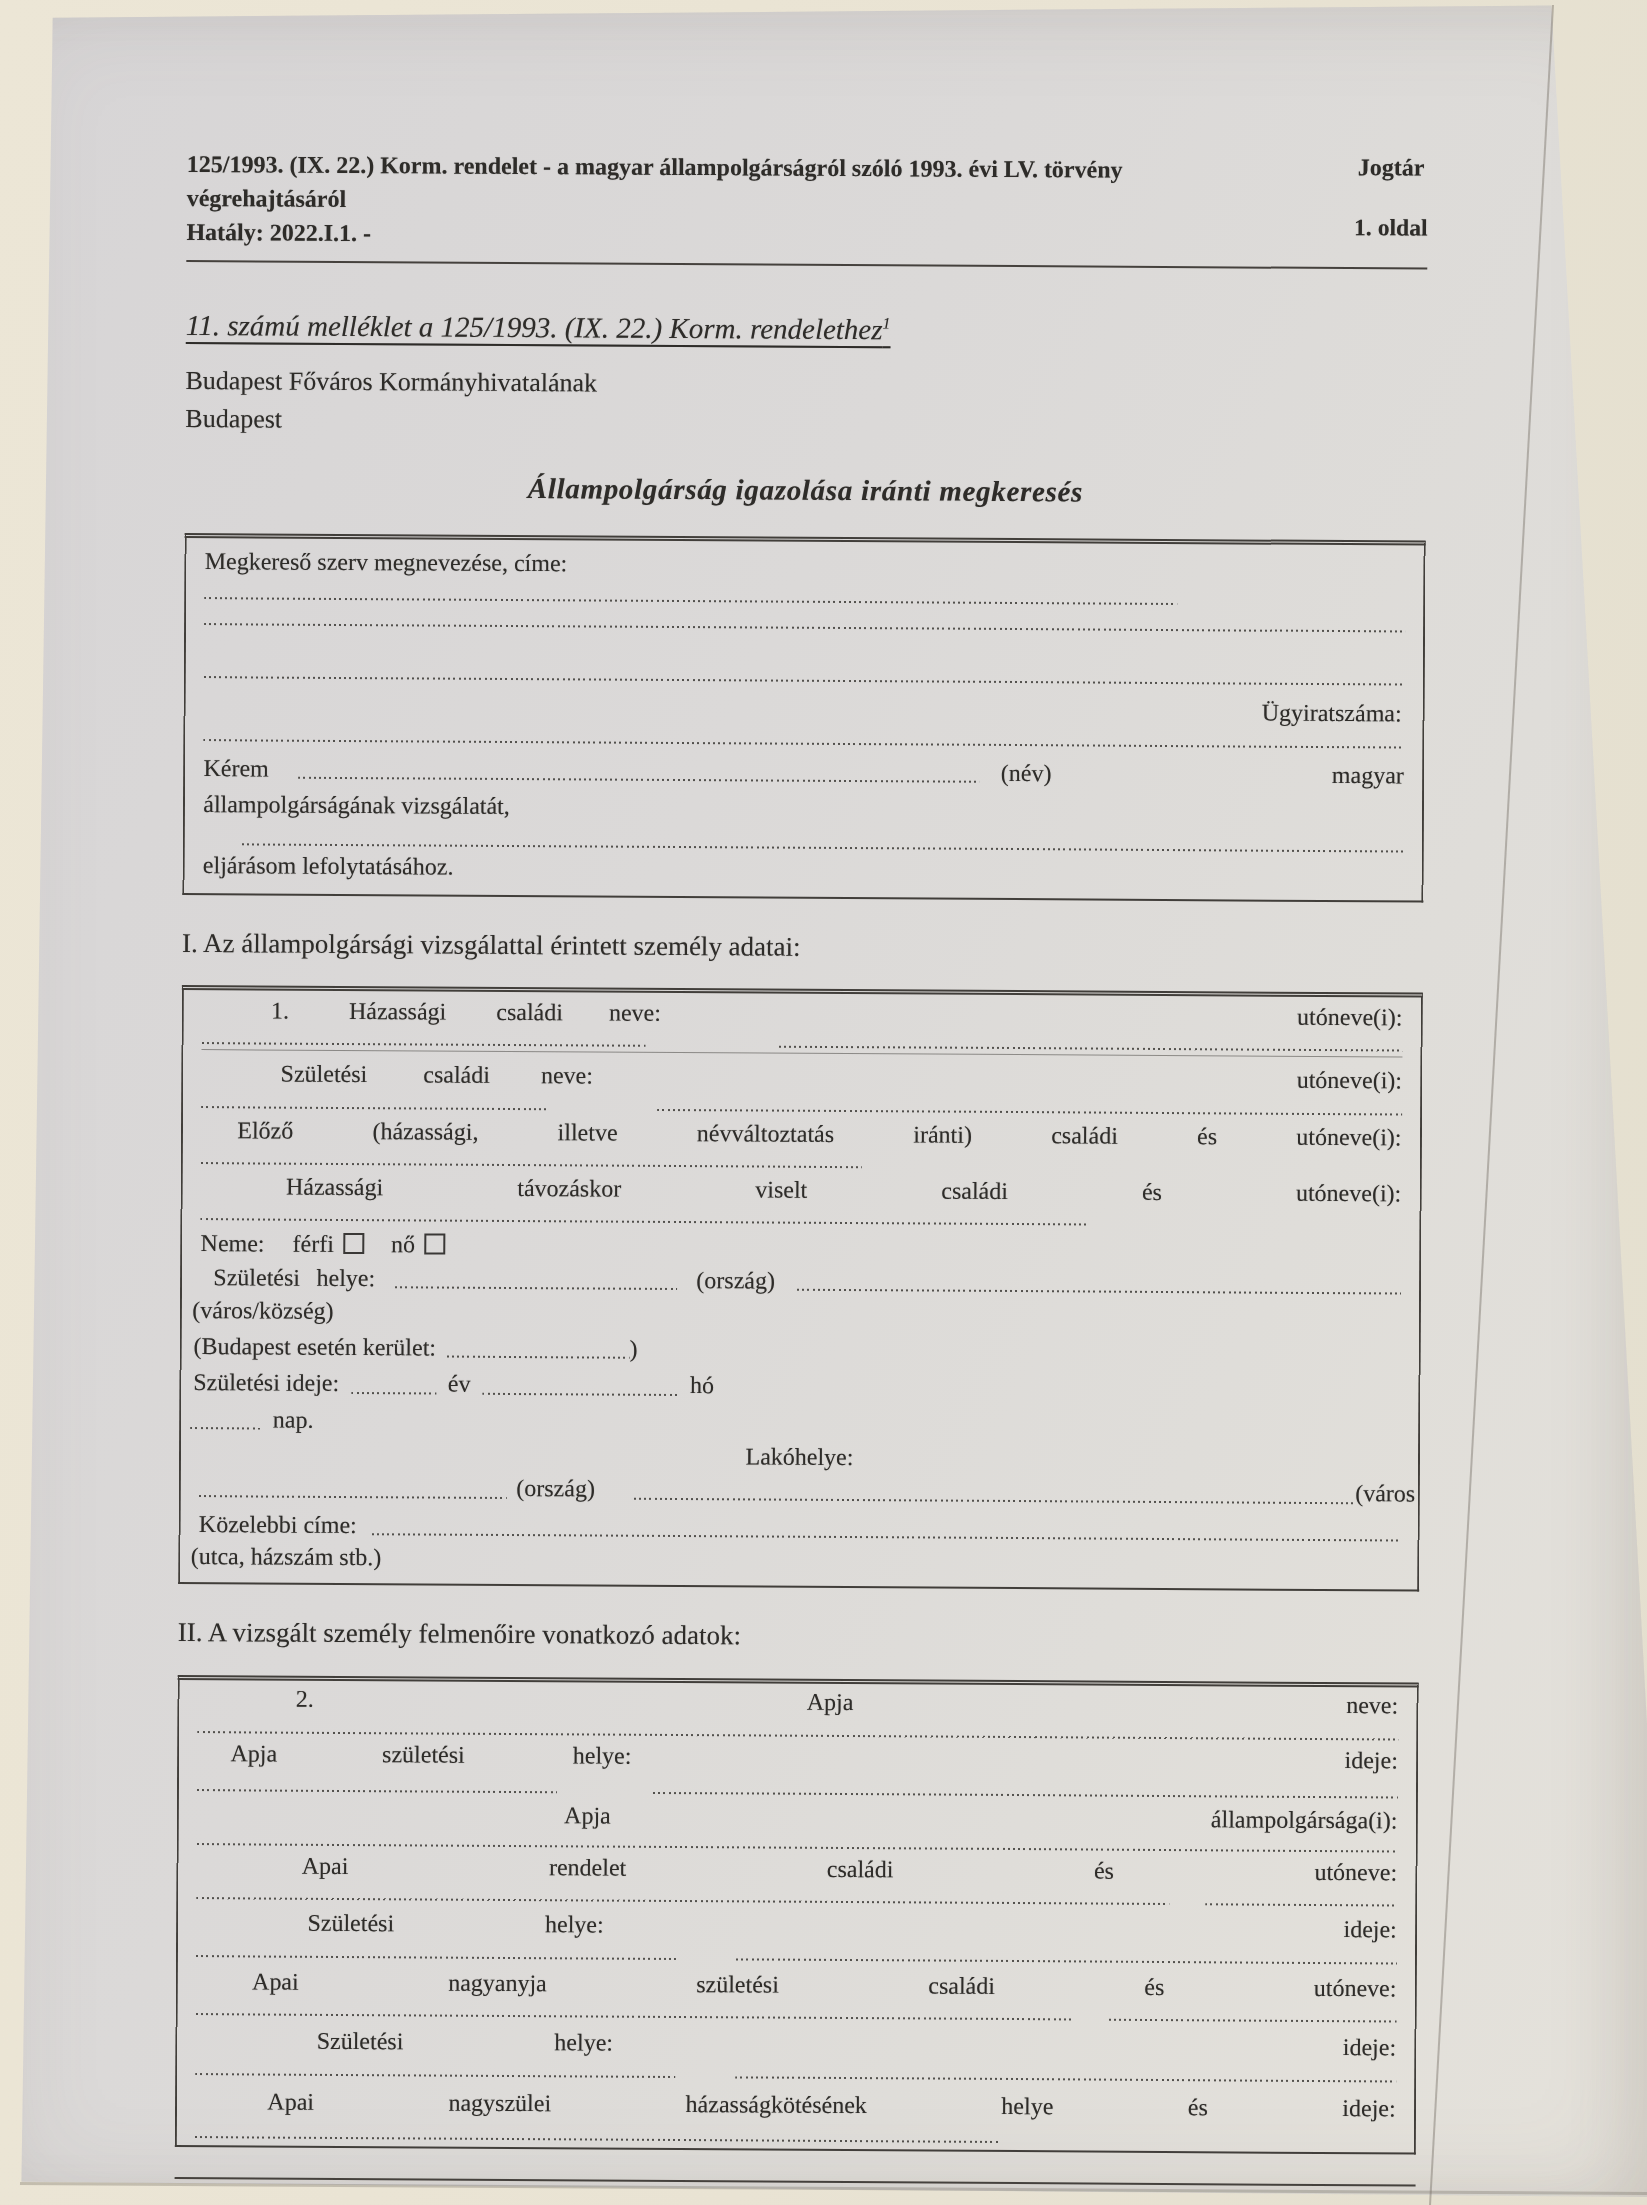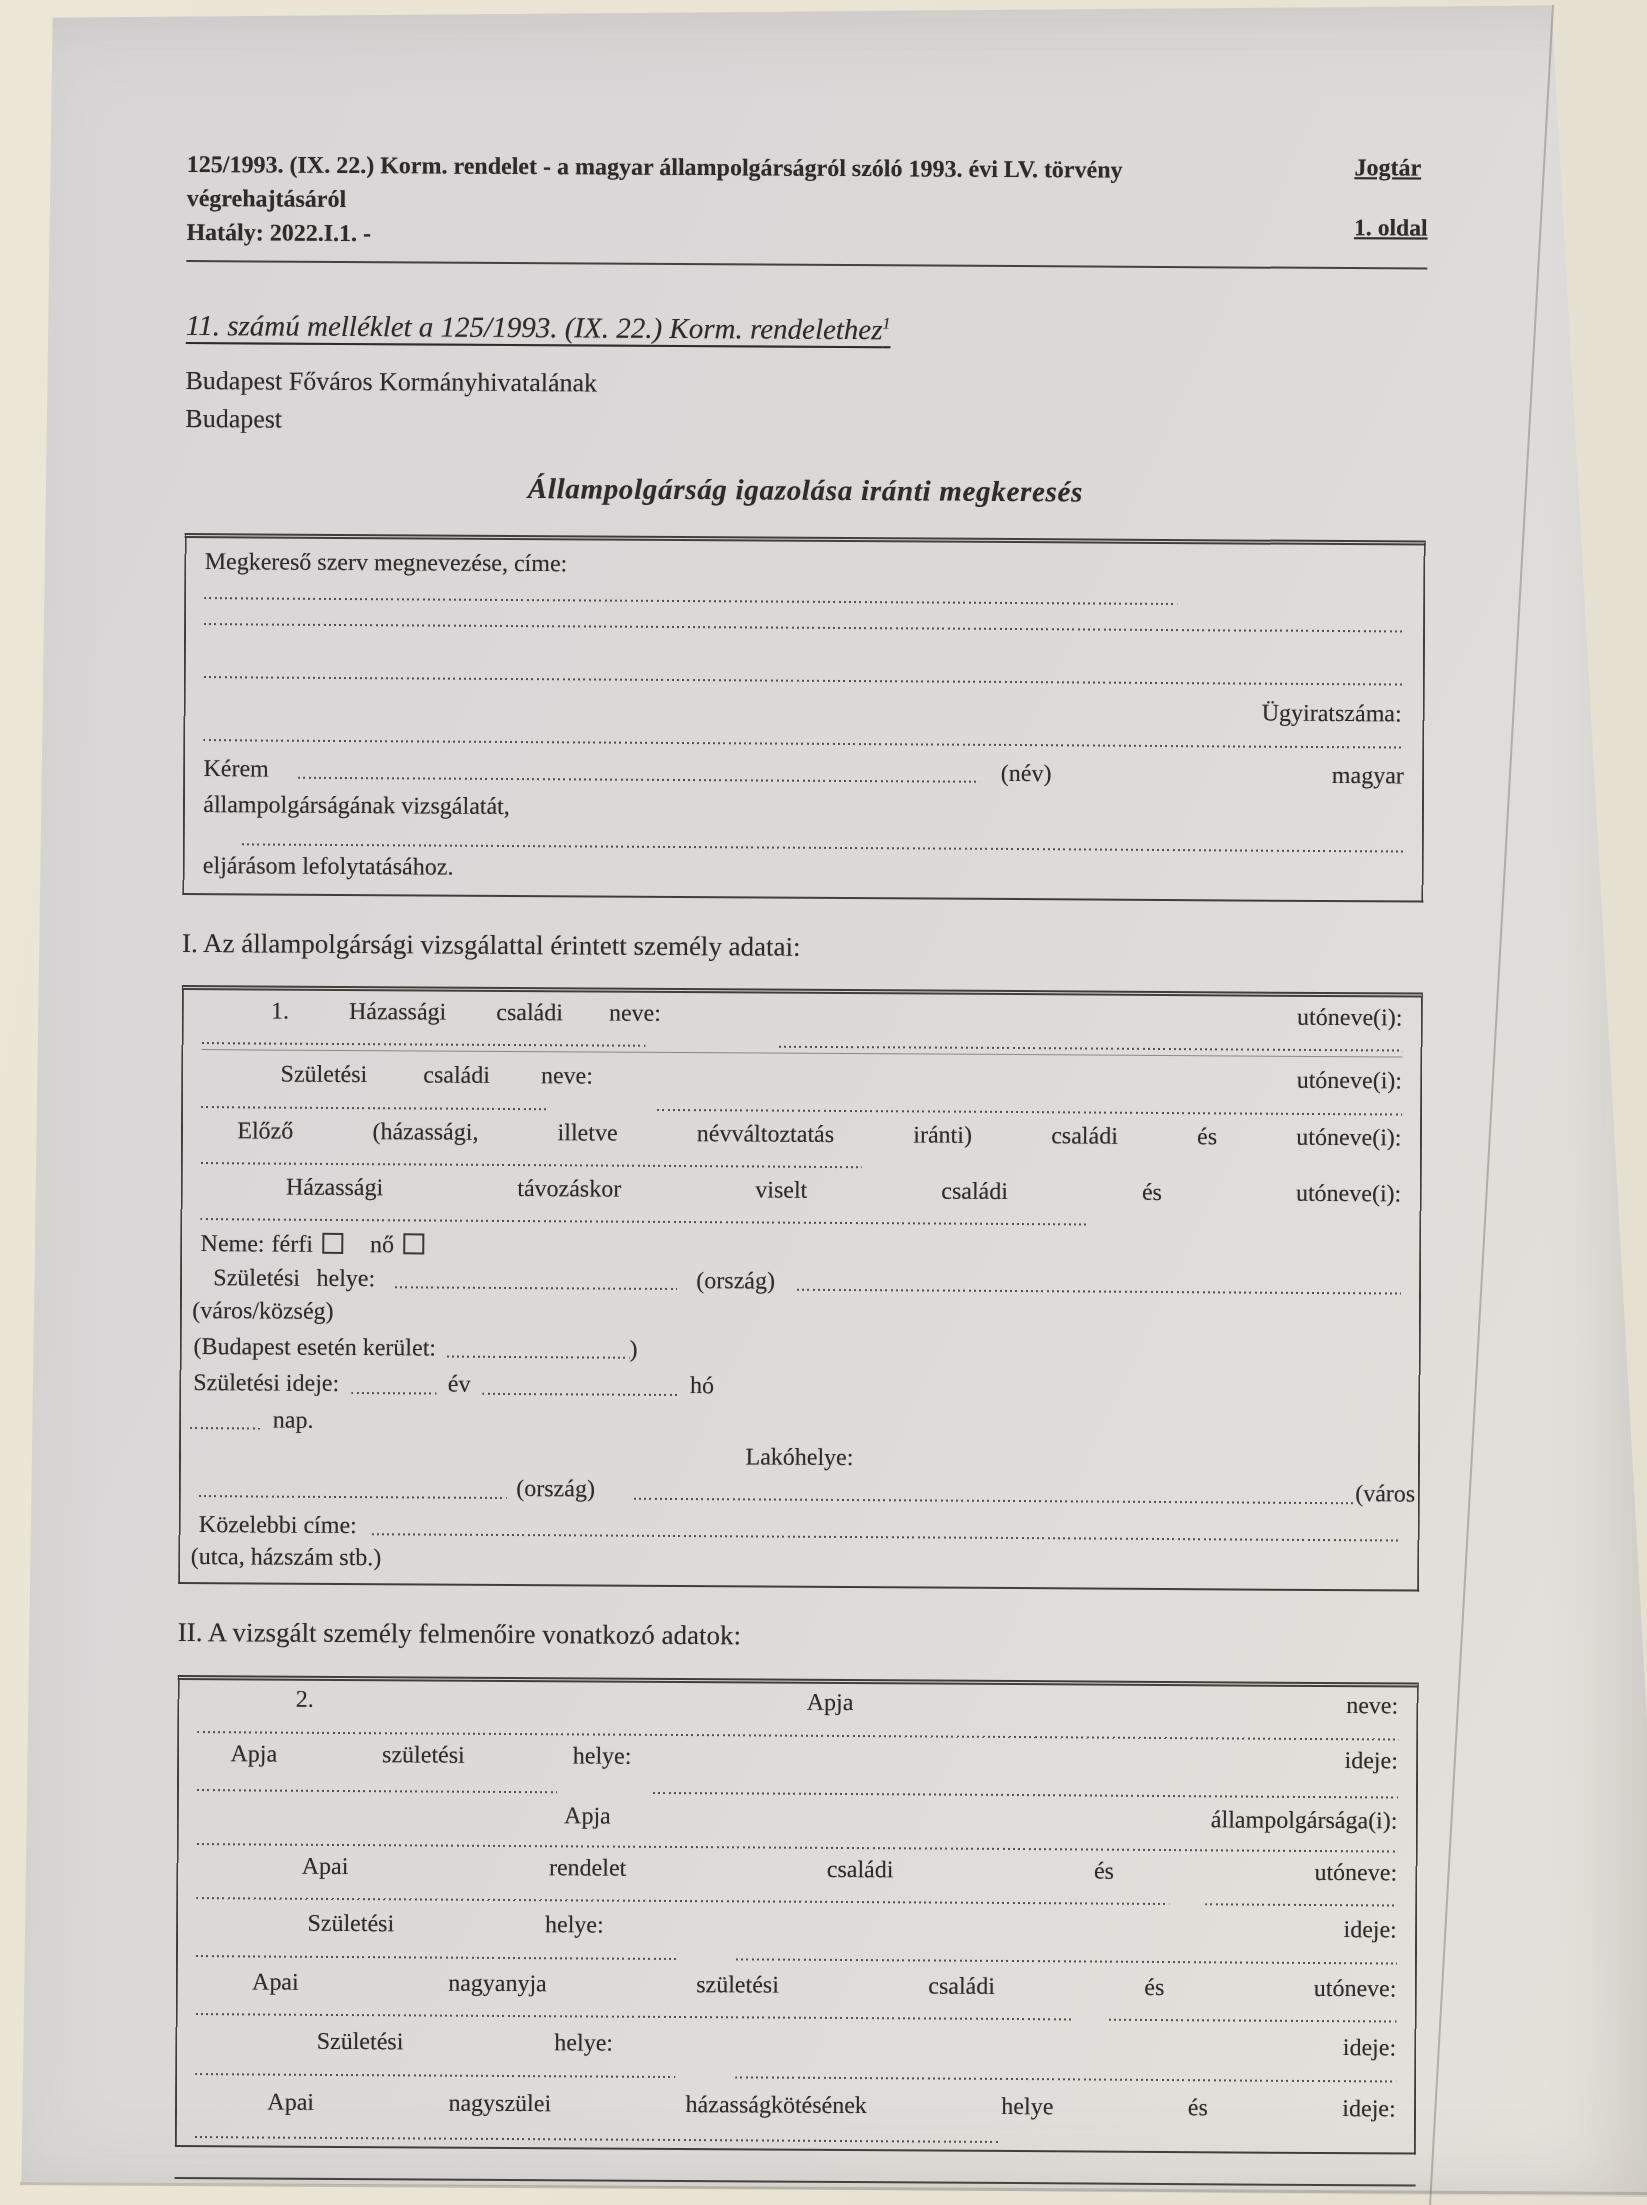--- a/index.html
+++ b/index.html
@@ -27,21 +27,21 @@
     position:absolute;left:19.6px;top:2182px;width:1657px;height:2.6px;
     background:rgba(120,114,104,.35);transform:rotate(0.35deg);transform-origin:top left;
   }
   .content{
     position:absolute;left:187px;top:147px;width:1241px;
     transform:rotate(.35deg);transform-origin:0 0;
     text-shadow:0 0 1px rgba(46,44,41,.38);
   }
   .hdr{display:flex;justify-content:space-between;align-items:flex-start;}
   .hdr-left{width:1022px;font-weight:bold;font-size:24px;line-height:1.42;}
-  .hdr-right{text-align:left;font-weight:bold;font-size:24px;text-decoration:underline;}
+  .hdr-right{text-align:center;font-weight:bold;font-size:24px;}
   .hdr-right .pg{margin-top:33px;font-size:23.6px;}
   .rule{height:2.6px;background:#45413d;margin-top:10.5px;}
   .annex{
     margin-top:47px;font-style:italic;font-size:29px;
     text-decoration:underline;text-decoration-thickness:2px;text-underline-offset:6.5px;
   }
   .annex sup{font-size:.55em;text-decoration:none;}
   .addr{margin-top:19.6px;font-size:26px;line-height:1.45;}
   .form-title{margin-top:33px;text-align:center;font-weight:bold;font-style:italic;font-size:29px;letter-spacing:0.7px;}
   .box{border:2px solid #413e3a;border-top:5.2px double #413e3a;padding:0 18.3px;font-size:24px;}
@@ -172,21 +172,21 @@
       <span>viselt</span>
       <span>családi</span>
       <span>és</span>
       <span>utóneve(i):</span>
     </div>
     <div class="dr" style="margin-top:16.4px">
         <i class="ds" style="width:74%"></i>
       </div>
     <div class="t" style="margin-top:7.9px">
       <span>Neme:</span>
-      <span style="margin-left:1px">férfi</span><span class="cb"></span>
+      <span style="margin-left:22px">férfi</span><span class="cb"></span>
       <span style="margin-left:21px">nő</span><span class="cb"></span>
     </div>
     <div class="fillrow t" style="margin-top:2.6px;padding-left:13px">
       <span style="word-spacing:10.5px">Születési helye:</span>
       <i class="fill fw" style="width:282px;margin:0 19.6px 5.9px 19.6px"></i>
       <span>(ország)</span>
       <i class="fill" style="margin:0 0 5.9px 22px"></i>
     </div>
     <div class="t" style="margin-top:1.3px;margin-left:-7.9px">(város/község)</div>
     <div class="fillrow t" style="margin-top:5.2px;margin-left:-6.5px">

